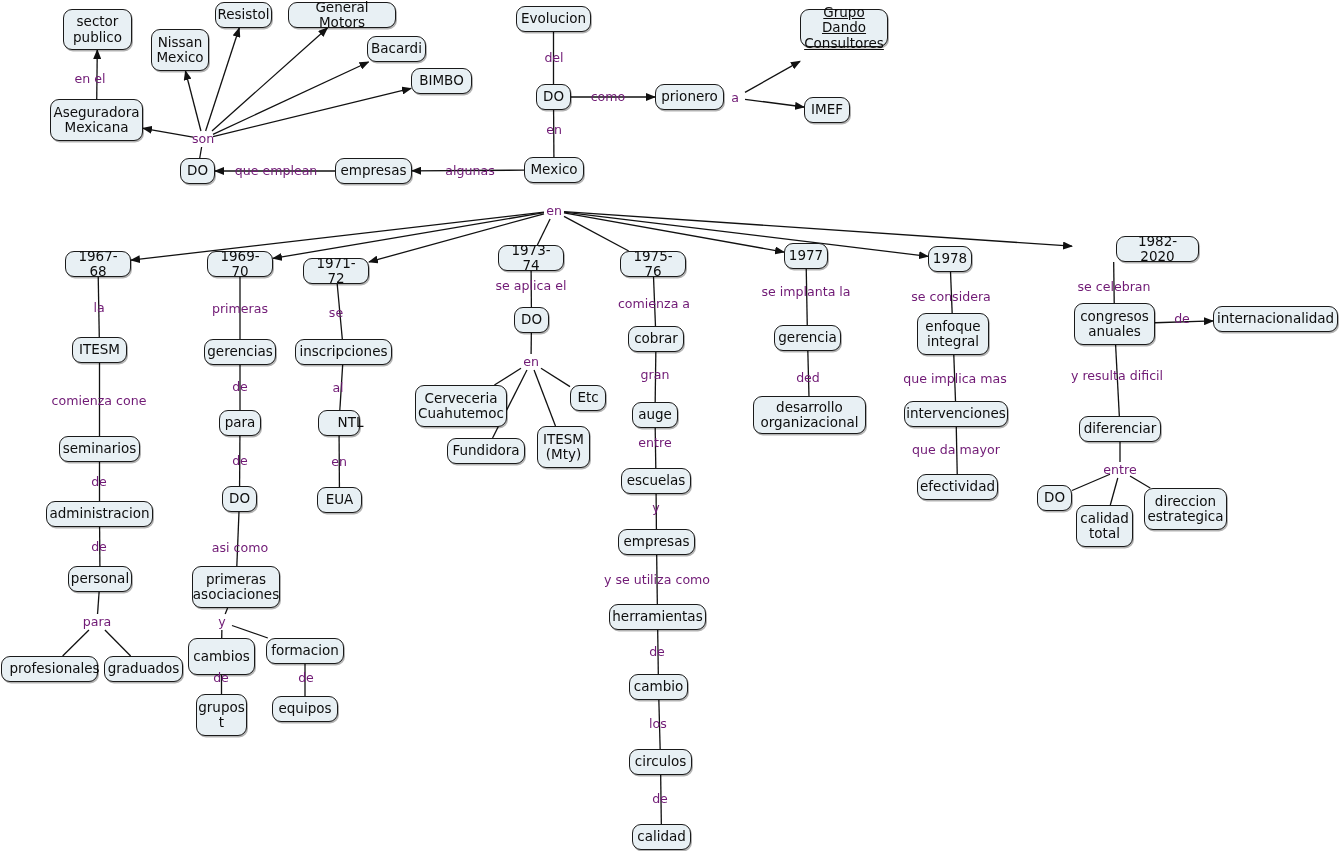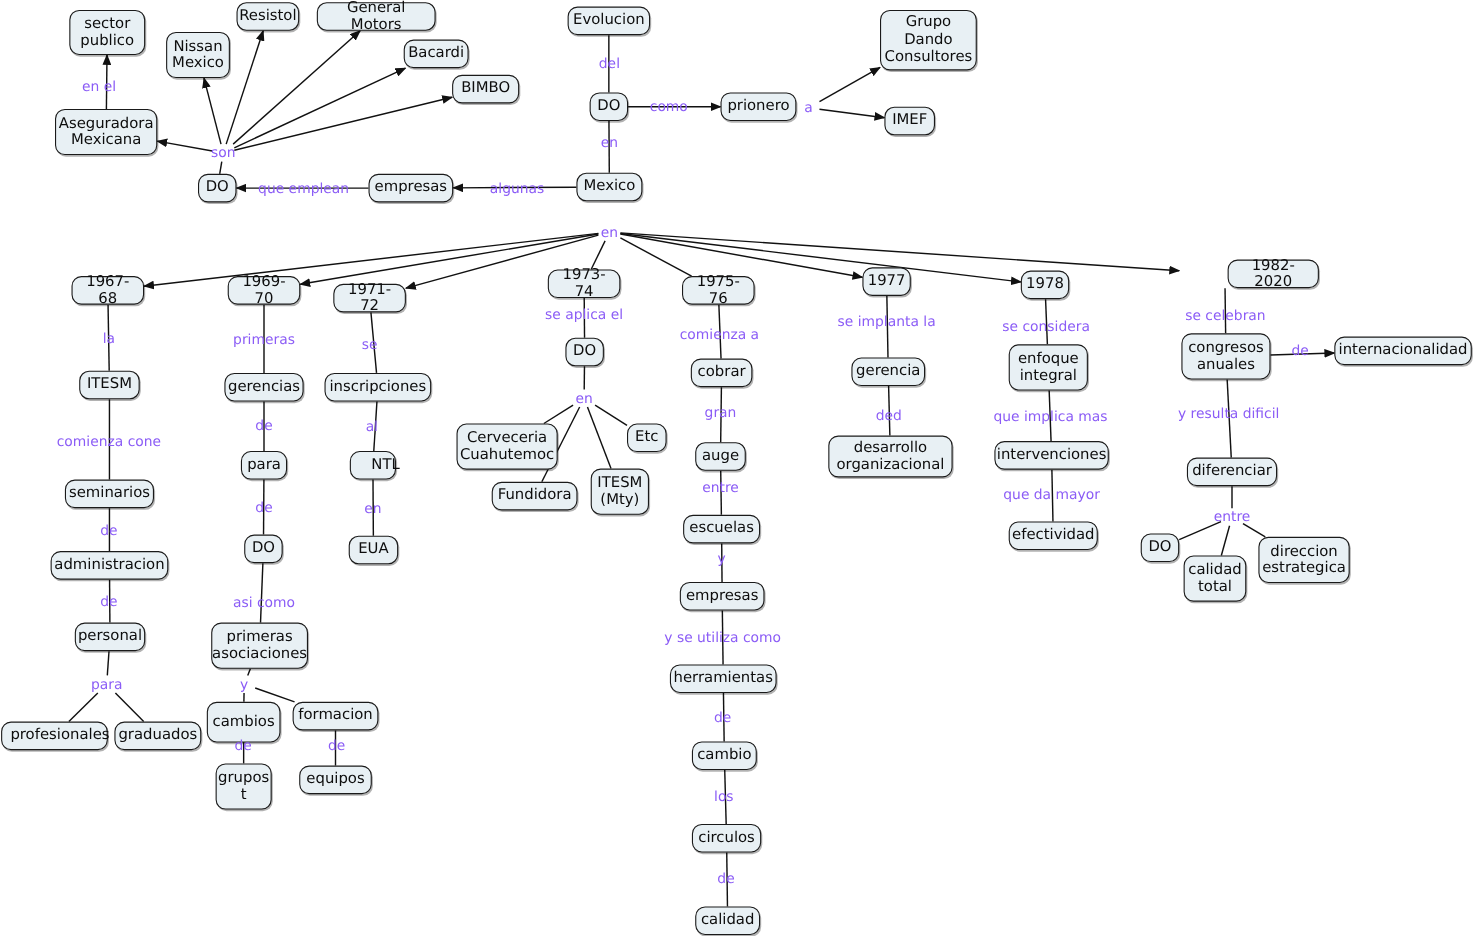--- a/index.html
+++ b/index.html
@@ -38,21 +38,21 @@
     text-align: center;
     display: flex;
     align-items: center;
     justify-content: center;
     padding: 2px 6px;
     white-space: pre-line;
     box-shadow: 1px 1.5px 0px rgba(0,0,0,0.30);
   }
   .linklabel {
     position: absolute;
-    color: #8b5cf6;
+    color: #701a75;
     font-size: 12.6px;
     line-height: 14px;
     text-align: center;
     white-space: nowrap;
     background: transparent;
     transform: translate(-50%, -50%);
   }
 </style>
 </head>
 <body>
@@ -145,21 +145,21 @@
       <div class="node" style="left: 367px; top: 36px; width: 59px; height: 26px;">Bacardi</div>
       <div class="node" style="left: 411px; top: 68px; width: 61px; height: 26px;">BIMBO</div>
       <div class="node" style="left: 50px; top: 99px; width: 93px; height: 42px;">Aseguradora
 Mexicana</div>
       <div class="node" style="left: 180px; top: 158px; width: 35px; height: 26px;">DO</div>
       <div class="node" style="left: 335px; top: 158px; width: 77px; height: 26px;">empresas</div>
       <div class="node" style="left: 524px; top: 157px; width: 60px; height: 26px;">Mexico</div>
       <div class="node" style="left: 516px; top: 6px; width: 75px; height: 26px;">Evolucion</div>
       <div class="node" style="left: 536px; top: 84px; width: 35px; height: 26px;">DO</div>
       <div class="node" style="left: 655px; top: 84px; width: 69px; height: 26px;">prionero</div>
-      <div class="node" style="left: 800px; top: 9px; width: 88px; height: 55px;">Grupo
+      <div class="node" style="left: 800px; top: 9px; width: 88px; height: 38px; text-decoration: underline;">Grupo
 Dando
 Consultores</div>
       <div class="node" style="left: 804px; top: 97px; width: 46px; height: 26px;">IMEF</div>
       <div class="node" style="left: 65px; top: 251px; width: 66px; height: 26px;">1967-68</div>
       <div class="node" style="left: 72px; top: 337px; width: 55px; height: 26px;">ITESM</div>
       <div class="node" style="left: 59px; top: 436px; width: 81px; height: 26px;">seminarios</div>
       <div class="node" style="left: 46px; top: 501px; width: 107px; height: 26px;">administracion</div>
       <div class="node" style="left: 68px; top: 566px; width: 64px; height: 26px;">personal</div>
       <div class="node" style="left: 1px; top: 656px; width: 97px; height: 26px; padding-left: 16px;">profesionales</div>
       <div class="node" style="left: 104px; top: 656px; width: 79px; height: 26px;">graduados</div>

